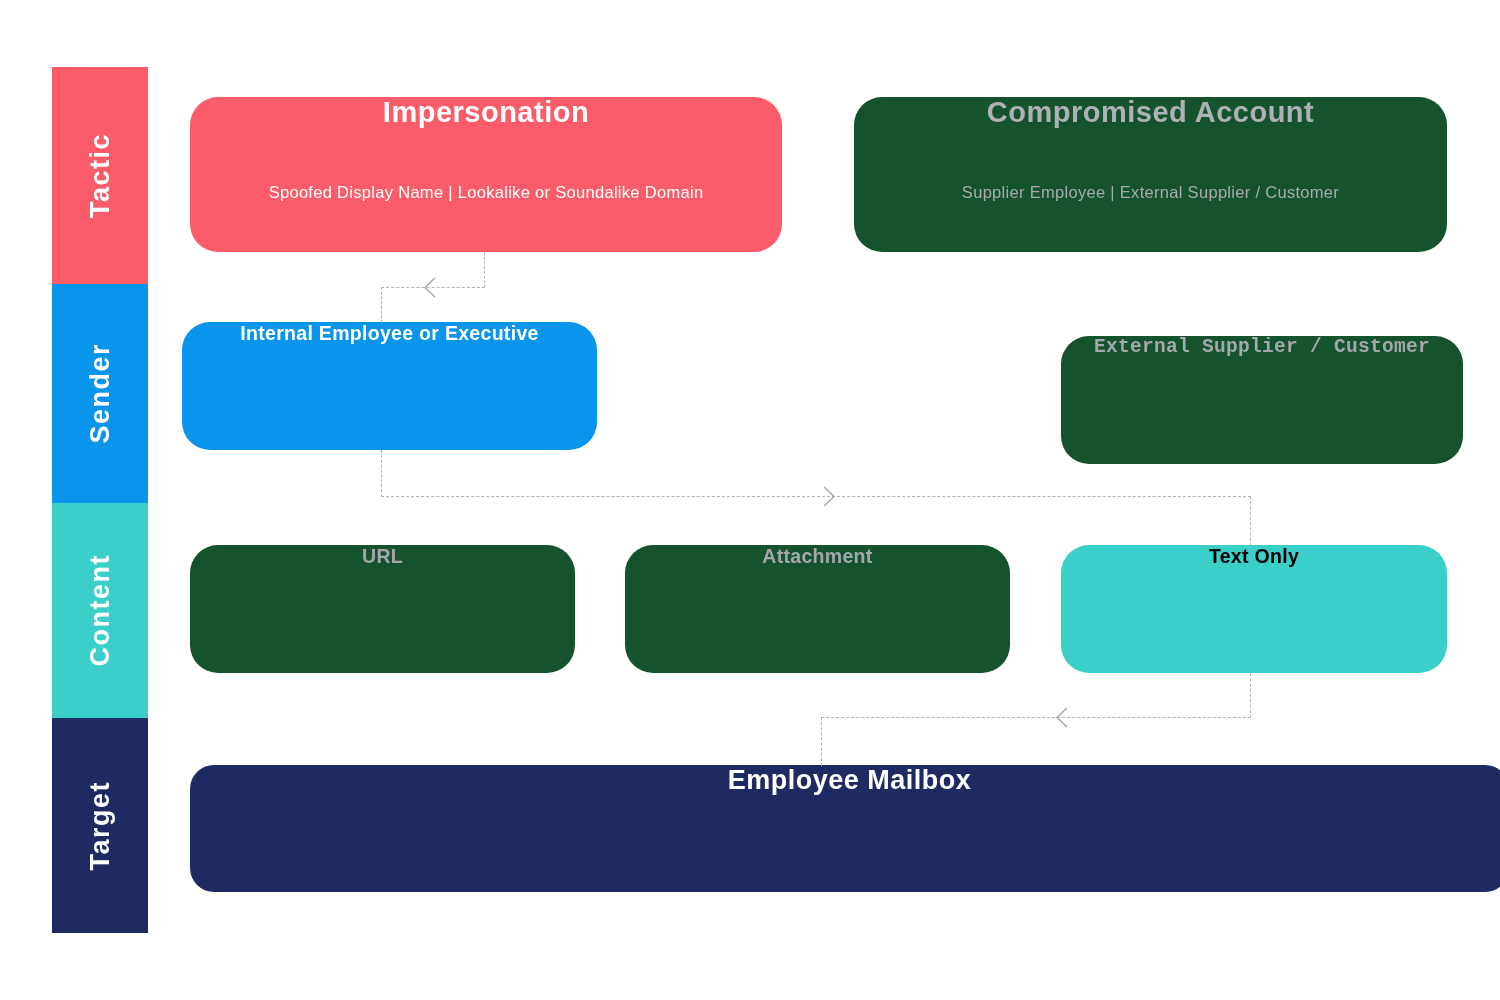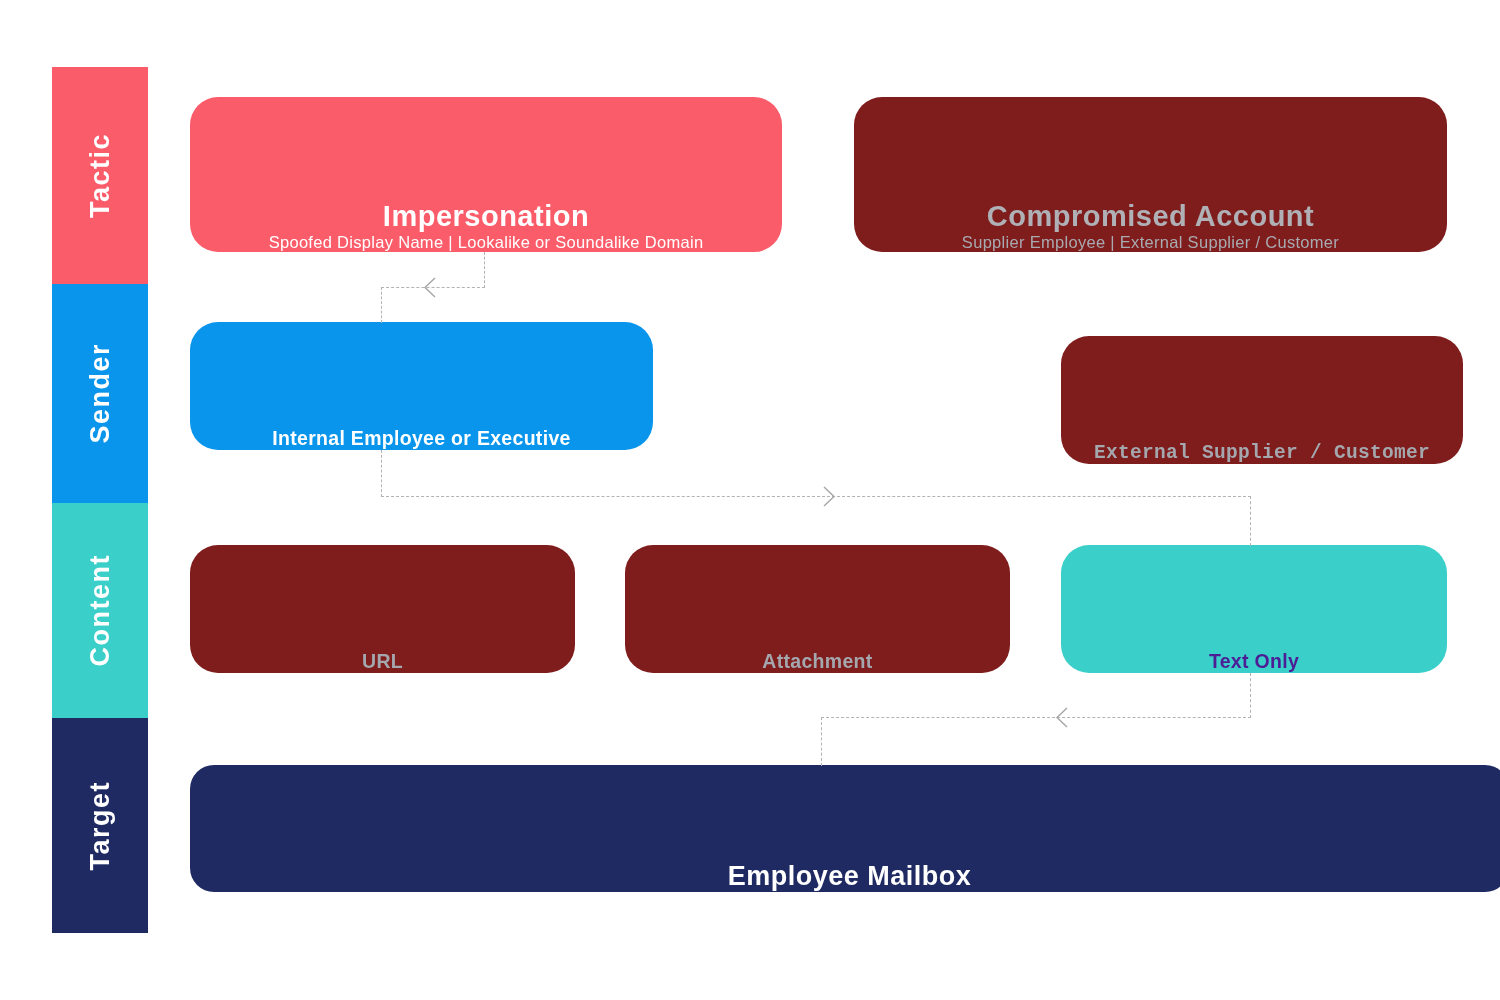--- a/index.html
+++ b/index.html
@@ -18,40 +18,40 @@
     color:#ffffff;font-size:27px;font-weight:600;letter-spacing:1.5px;
   }
   .sb0{top:67px;height:217px;background:#FB5C69;}
   .sb1{top:284px;height:219px;background:#0995EC;}
   .sb2{top:503px;height:215px;background:#3BCFC9;}
   .sb3{top:718px;height:215px;background:#1F2A63;}
 
   
   .box{
     position:absolute;border-radius:28px;
-    display:flex;flex-direction:column;align-items:center;justify-content:flex-end;
-    text-align:center;padding:0 24px;box-sizing:border-box;
+    display:flex;flex-direction:column;align-items:center;justify-content:flex-start;
+    text-align:center;padding:0 24px;box-sizing:border-box;gap:40px;
   }
   .box--red{background:#FB5C69;color:#ffffff;}
   .box--blue{background:#0995EC;color:#ffffff;}
-  .box--teal{background:#3BCFC9;color:#4c1d95;}
+  .box--teal{background:#3BCFC9;color:#000000;}
   .box--navy{background:#1F2A63;color:#ffffff;}
-  .box--gray{background:#7f1d1d;}
+  .box--gray{background:#14532d;}
   .box--gray .box-title{color:#AFB1B6;}
   .box--gray .box-sub{color:#A8AAB0;}
   .box--gray .box-label{color:#A4A7AD;}
 
   .box-title{font-size:29px;font-weight:600;letter-spacing:0.5px;line-height:1.1;}
-  .box-sub{font-size:16.5px;font-weight:500;letter-spacing:0.3px;}
+  .box-sub{font-size:16.5px;font-weight:500;letter-spacing:0.3px;margin-top:14px;}
   .box-label{font-size:19.5px;font-weight:600;letter-spacing:0.3px;}
   .box-label-lg{font-size:27px;font-weight:600;letter-spacing:0.5px;}
 
   .bx-imp  {left:190px;top:97px;width:592px;height:155px;}
   .bx-comp {left:854px;top:97px;width:593px;height:155px;}
-  .bx-int  {left:190px;top:322px;width:463px;height:128px;}
+  .bx-int  {left:182px;top:322px;width:415px;height:128px;}
   .bx-brand{left:625px;top:322px;width:385px;height:128px;}
   .bx-ext  {left:1061px;top:336px;width:402px;height:128px;font-family:Liberation Mono, monospace;}
   .bx-url  {left:190px;top:545px;width:385px;height:128px;}
   .bx-att  {left:625px;top:545px;width:385px;height:128px;}
   .bx-text {left:1061px;top:545px;width:386px;height:128px;}
   .bx-mail {left:190px;top:765px;width:1319px;height:127px;border-radius:24px;}
 
   
   .seg{position:absolute;}
   .seg-h{border-top:1px dashed #B3B3B3;height:0;}

